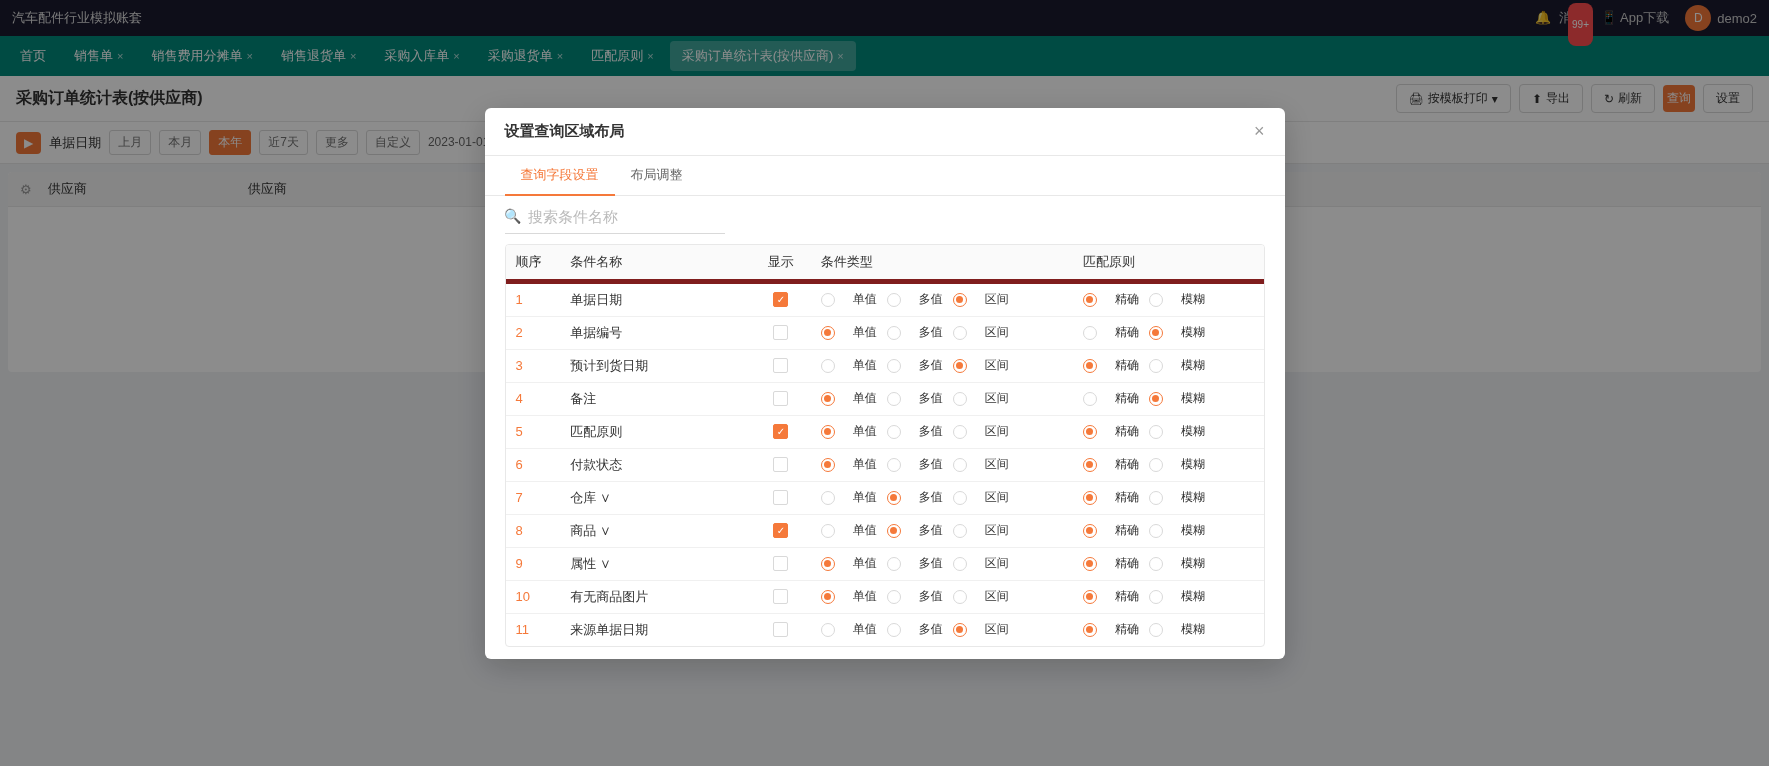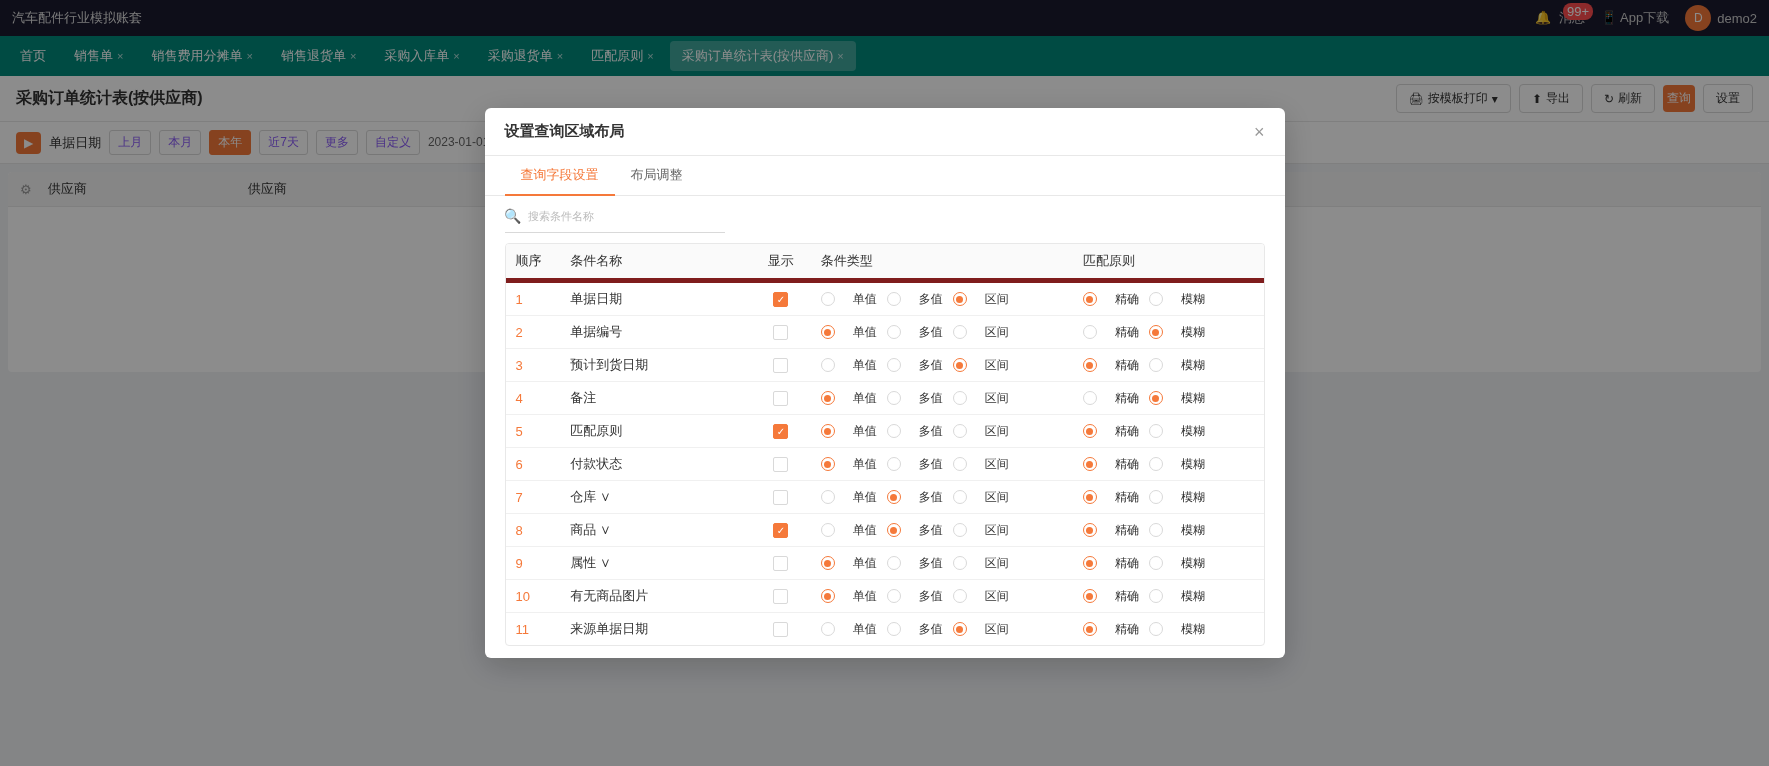--- a/index.html
+++ b/index.html
@@ -15,22 +15,22 @@
       padding: 0 12px;
       color: #ccc;
     }
     .top-bar-left { font-size: 13px; color: #ddd; }
     .top-bar-right { display: flex; align-items: center; gap: 16px; font-size: 13px; }
     .top-bar-right .notif { position: relative; cursor: pointer; }
     .badge {
       background: #ff4d4f;
       color: #fff;
       border-radius: 8px;
-      font-size: 13px;
-      padding: 1px 4px;
+      font-size: 10px;
+      padding: 16px 4px;
       position: absolute;
       top: -6px;
       right: -8px;
     }
 
     
     .nav-bar {
       background: #00897b;
       height: 40px;
       display: flex;
@@ -83,21 +83,21 @@
       font-size: 12px;
     }
     .filter-date-label { color: #333; font-size: 13px; }
     .filter-btn {
       padding: 3px 8px;
       border: 1px solid #d9d9d9;
       background: #fff;
       border-radius: 3px;
       cursor: pointer;
       font-size: 12px;
-      color: #8b5cf6;
+      color: #737373;
     }
     .filter-btn.active {
       background: #f5793a;
       color: #fff;
       border-color: #f5793a;
     }
     .filter-date-range { color: #666; font-size: 12px; }
 
     
     .table-area {
@@ -188,21 +188,21 @@
       gap: 6px;
       border-bottom: 1px solid #d9d9d9;
       padding-bottom: 8px;
       margin-bottom: 10px;
       width: 220px;
     }
     .search-icon { color: #999; font-size: 14px; }
     .search-input {
       border: none;
       outline: none;
-      font-size: 11px;
+      font-size: 15px;
       color: #333;
       flex: 1;
       background: transparent;
     }
     .search-input::placeholder { color: #bbb; }
 
     
     .settings-table {
       flex: 1;
       overflow-y: auto;

